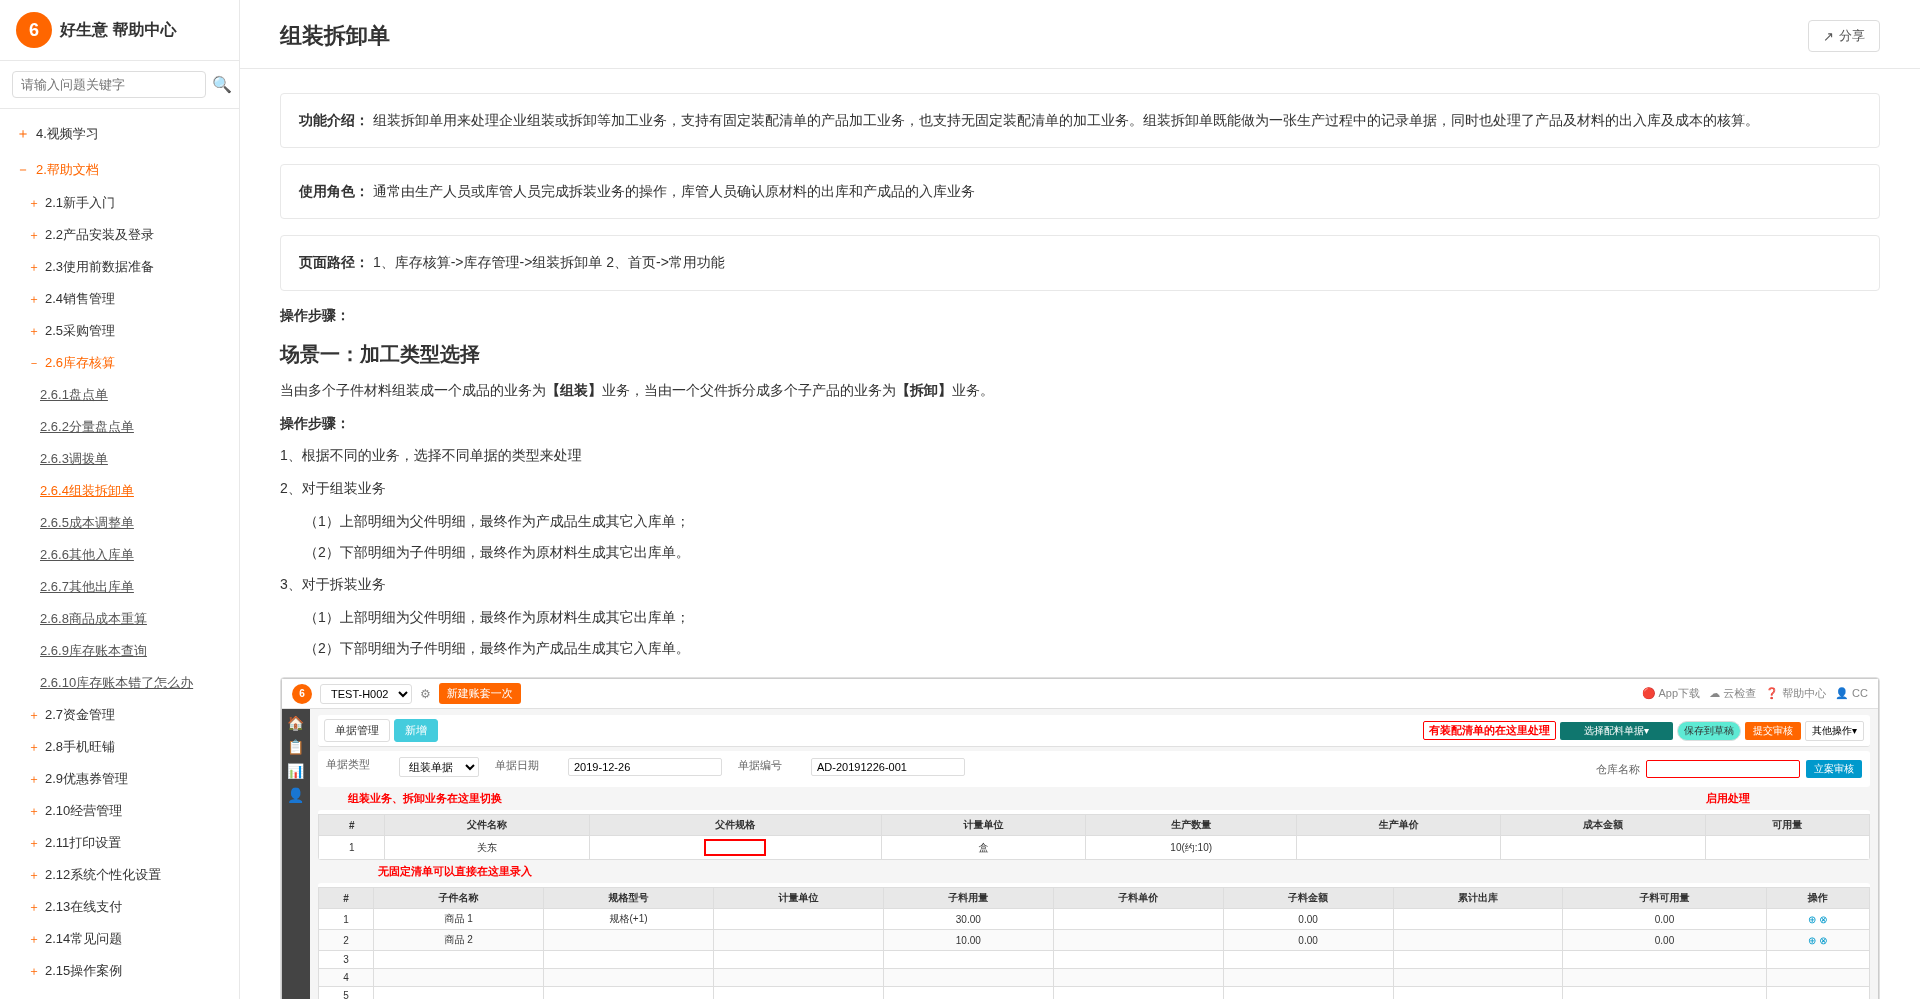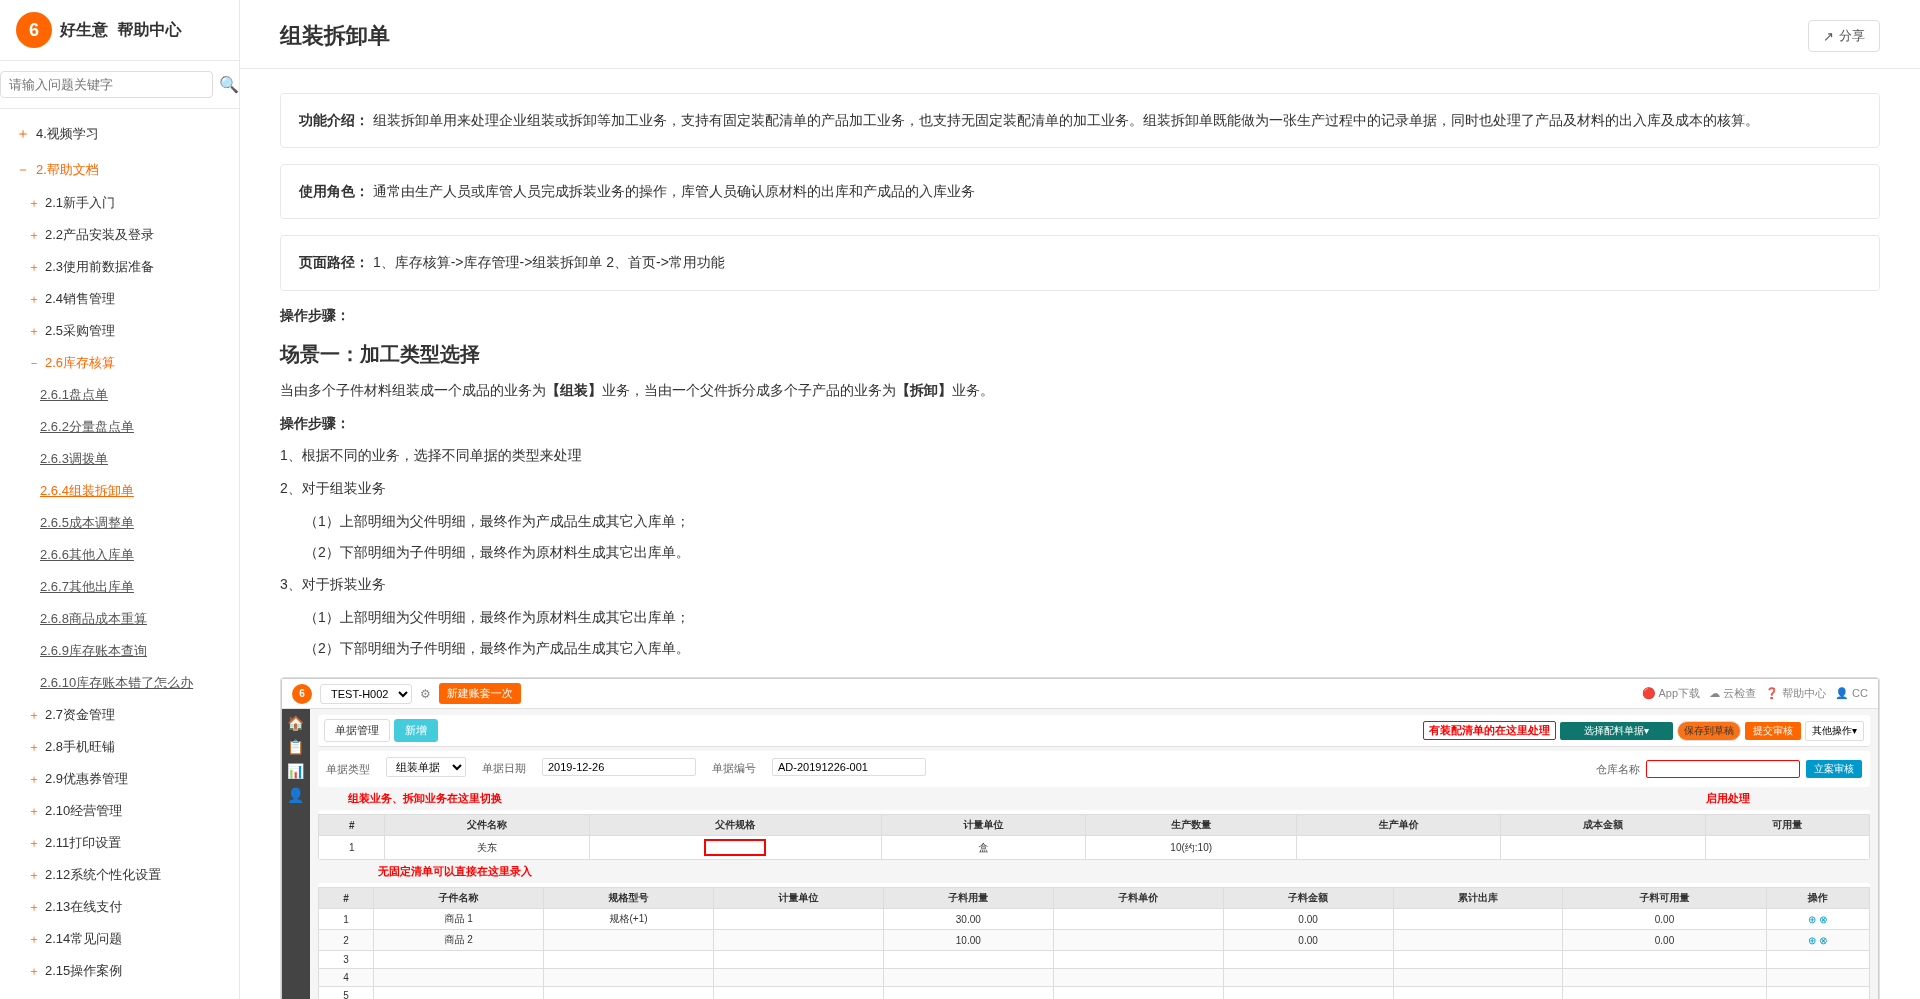--- a/index.html
+++ b/index.html
@@ -33,24 +33,23 @@
       justify-content: center;
       color: white;
       font-size: 18px;
       font-weight: bold;
       flex-shrink: 0;
     }
     .logo-text {
       font-size: 16px;
       font-weight: bold;
       color: #333;
-      font-family: Liberation Mono, monospace;
     }
     .search-box {
-      padding: 10px 0;
+      padding: 10px 12px;
       border-bottom: 1px solid #e8e8e8;
       display: flex;
       align-items: center;
       gap: 6px;
     }
     .search-input {
       flex: 1;
       border: 1px solid #ddd;
       border-radius: 4px;
       padding: 5px 8px;
@@ -239,22 +238,22 @@
       cursor: pointer;
       background: #fff;
     }
     .app-tab.active {
       background: #4cd;
       color: white;
       border-color: #4cd;
     }
     .app-form-row {
       display: flex;
-      align-items: flex-end;
-      gap: 10px;
+      align-items: flex-start;
+      gap: 23px;
       margin-bottom: 4px;
       font-size: 11px;
     }
     .app-form-label { color: #666; min-width: 50px; }
     .app-form-input {
       border: 1px solid #ddd;
       border-radius: 2px;
       padding: 2px 5px;
       font-size: 11px;
       min-width: 80px;
@@ -487,21 +486,21 @@
           </div>
 
           <div style="flex:1;padding:6px 8px">
 
             <div class="app-toolbar" style="margin-bottom:4px;display:flex;align-items:center;gap:4px;background:#fff;padding:4px 6px;border-radius:3px">
               <div class="app-tab">单据管理</div>
               <div class="app-tab active">新增</div>
               <div style="flex:1"></div>
               <span style="color:red;font-size:11px;font-weight:bold;border:1px solid red;padding:1px 5px;border-radius:2px">有装配清单的在这里处理</span>
               <button style="background:#0f766e;color:white;border:none;border-radius:2px;padding:2px 24px;font-size:10px;cursor:pointer">选择配料单据▾</button>
-              <button style="background:#f97316;color:#333;border:1px solid #ddd;border-radius:10px;padding:2px 6px;font-size:10px;cursor:pointer">保存到草稿</button>
+              <button style="background:#5eead4;color:#333;border:1px solid #ddd;border-radius:10px;padding:2px 6px;font-size:10px;cursor:pointer">保存到草稿</button>
               <button style="background:#f60;color:white;border:none;border-radius:2px;padding:2px 8px;font-size:10px;cursor:pointer">提交审核</button>
               <button style="background:#fff;border:1px solid #ddd;border-radius:2px;padding:2px 6px;font-size:10px;cursor:pointer">其他操作▾</button>
             </div>
 
             <div style="background:#fff;padding:6px 8px;border-radius:3px;margin-bottom:4px;display:flex;gap:16px;align-items:center;flex-wrap:wrap">
               <div class="app-form-row">
                 <span class="app-form-label">单据类型</span>
                 <select class="app-form-input">
                   <option>组装单据</option>
                 </select>

